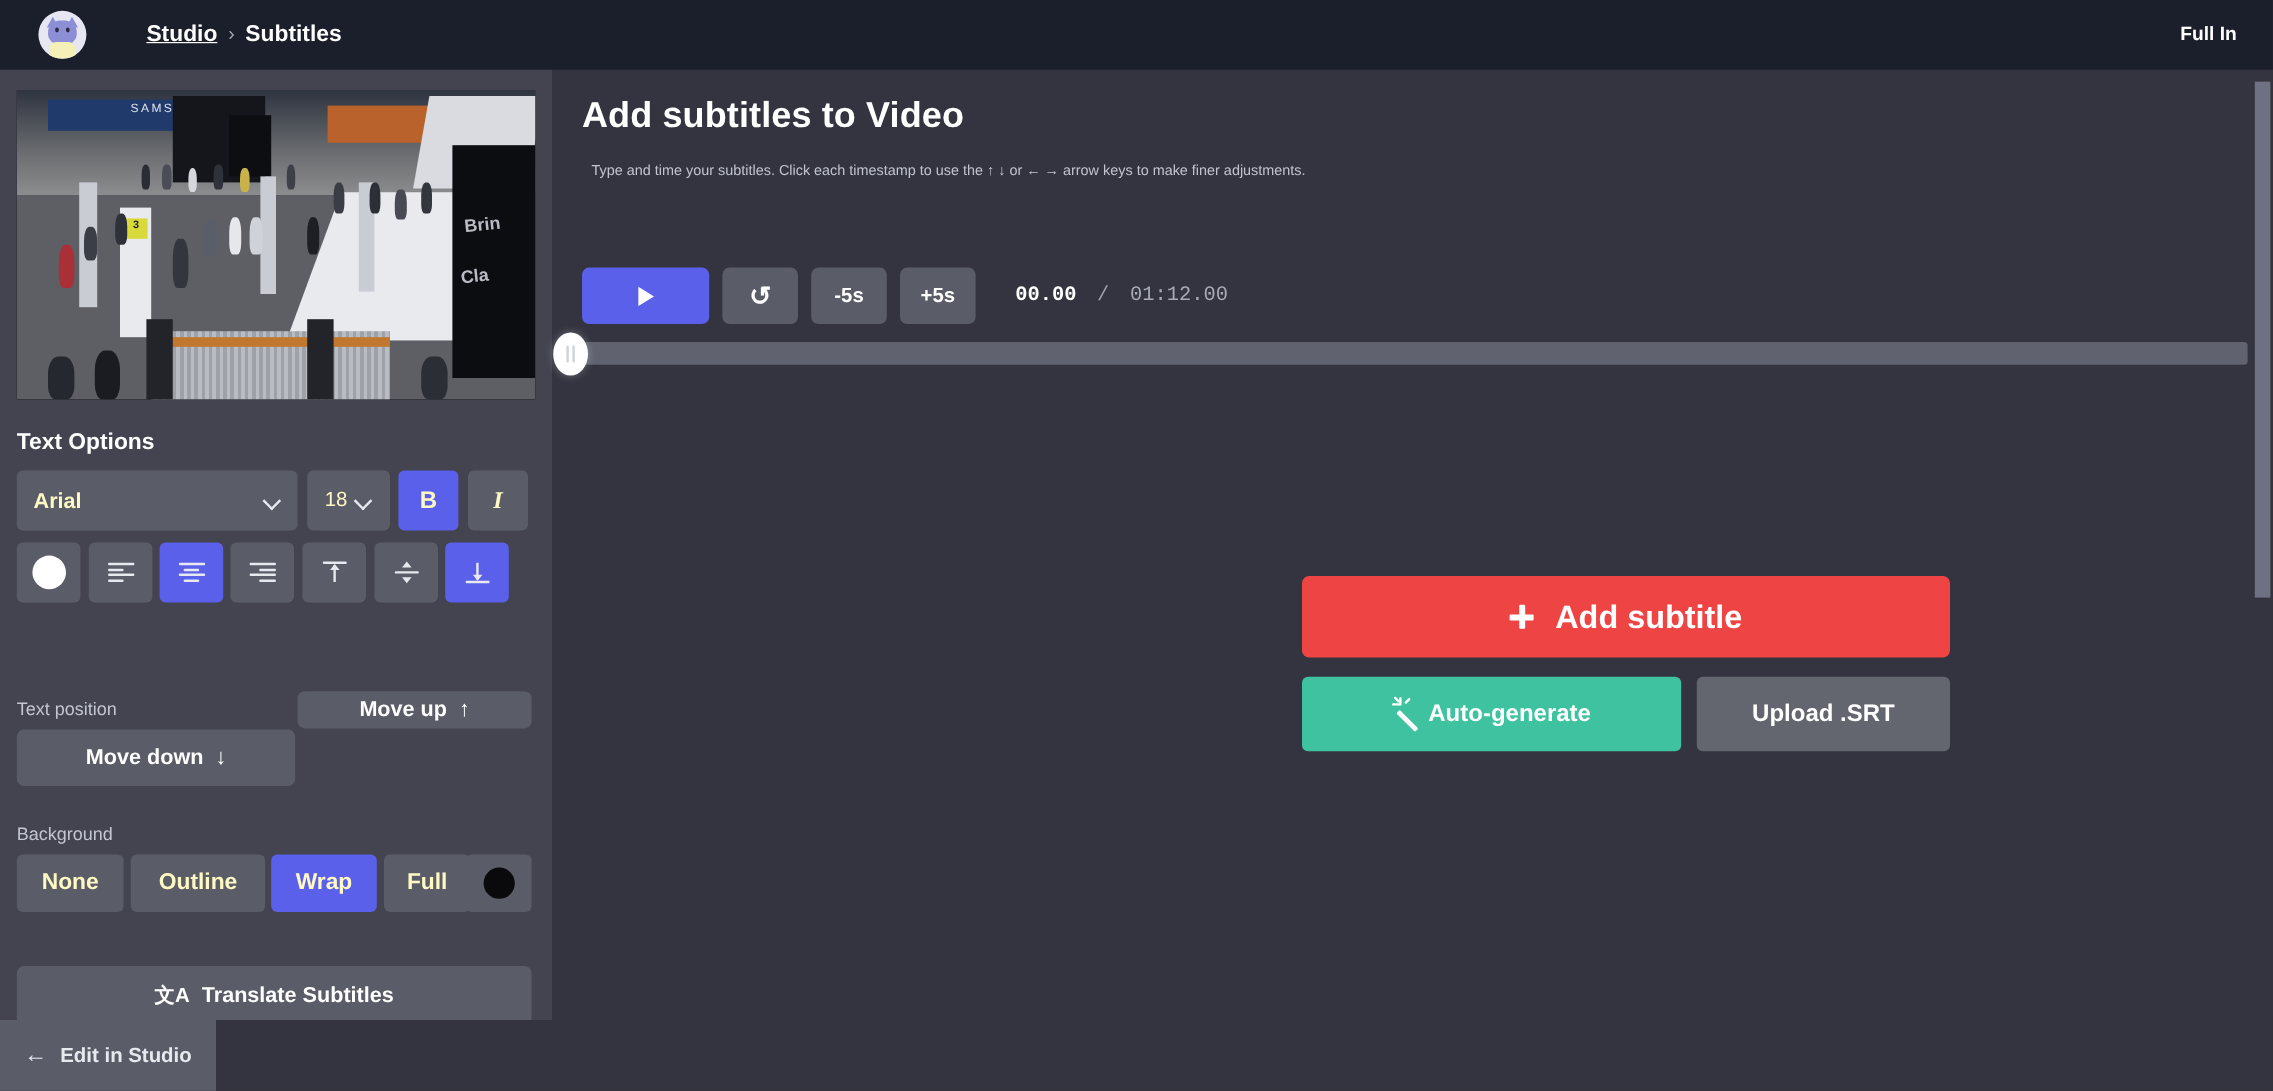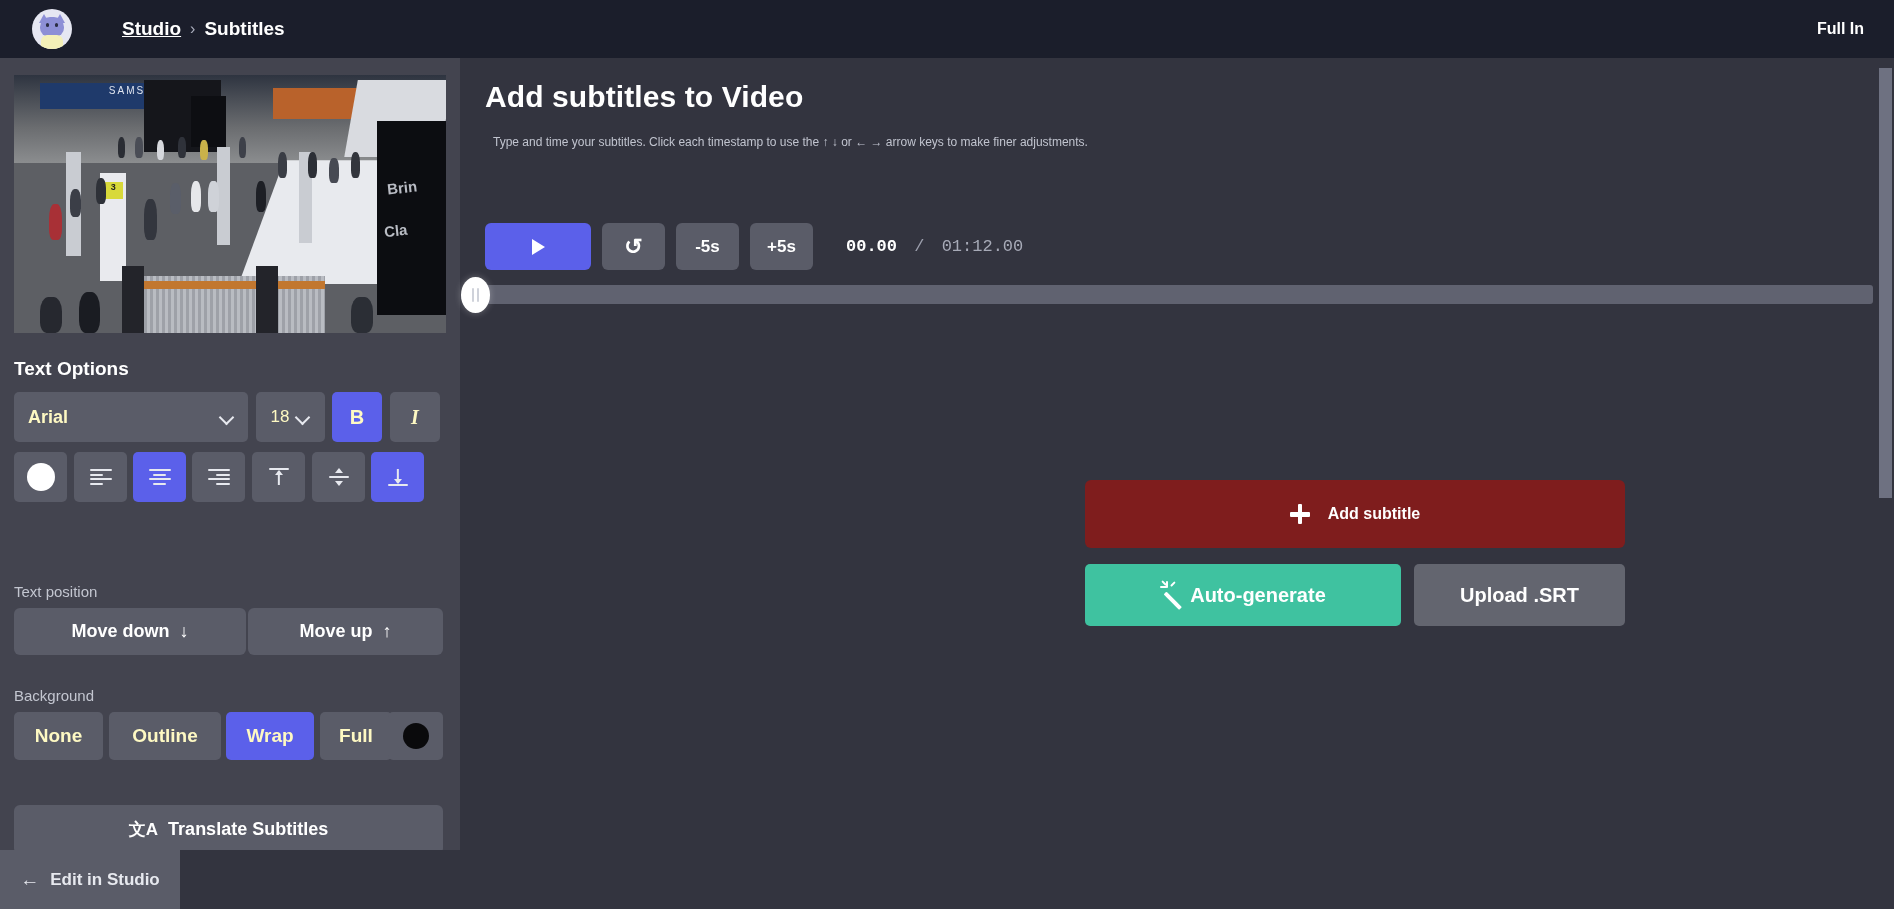--- a/index.html
+++ b/index.html
@@ -180,22 +180,22 @@
   .thumb {
     position:absolute; left: -6px; top: -4px; width: 29px; height: 36px;
     background: #FFFFFF; border-radius: 50%; cursor: pointer;
     box-shadow: 0 0 7px rgba(255,255,255,0.28);
     display:flex; align-items:center; justify-content:center; gap:3px;
   }
   .thumb i { display:block; width: 2px; height: 14px; background: #CFD2DA; border-radius:1px; }
 
   .cta-wrap { position: absolute; left: 895px; top: 422px; transform: translateX(-50%); width: 540px; }
   .add-sub {
-    width: 100%; height: 68px; background: #7f1d1d; border: none; border-radius: 6px;
-    color: #FFFFFF; font-size: 16px; font-weight: 700; cursor: pointer;
+    width: 100%; height: 68px; background: #ef4444; border: none; border-radius: 6px;
+    color: #FFFFFF; font-size: 27px; font-weight: 700; cursor: pointer;
     display:flex; align-items:center; justify-content:center; gap: 18px;
     font-family: "Liberation Sans", sans-serif;
   }
   .plus { position: relative; width: 20px; height: 20px; }
   .plus::before, .plus::after { content:""; position:absolute; background:#FFFFFF; border-radius:1px; }
   .plus::before { left: 8px; top: 0; width: 4.5px; height: 20px; }
   .plus::after  { left: 0; top: 8px; width: 20px; height: 4.5px; }
 
   .row2 { display:flex; gap: 13px; margin-top: 16px; }
   .auto-gen {
@@ -377,21 +377,21 @@
         <span class="arrow"></span>
         <span class="ah"></span>
       </span>
   </div>
 
   <div class="sb-label" style="top:525px;">Text position</div>
   <div class="wide-btn" style="left:14px; top:550px; width:232px; height:47px;">
     <span>Move down</span>
     <span>↓</span>
   </div>
-  <div class="wide-btn" style="left:248px; top:550px; width:195px; height:47px;">
+  <div class="wide-btn" style="left:248px; top:518px; width:195px; height:31px;">
     <span>Move up</span>
     <span>↑</span>
   </div>
 
   <div class="sb-label" style="top:629px;">Background</div>
   <div class="ctl" style="left:14px; top:654px; width:89px; height:48px; font-weight:700; font-size:19px;">None</div>
   <div class="ctl" style="left:109px; top:654px; width:112px; height:48px; font-weight:700; font-size:19px;">Outline</div>
   <div class="ctl active" style="left:226px; top:654px; width:88px; height:48px; font-weight:700; font-size:19px;">Wrap</div>
   <div class="ctl" style="left:320px; top:654px; width:72px; height:48px; font-weight:700; font-size:19px;">Full</div>
   <div class="ctl" style="left:388px; top:654px; width:55px; height:48px;">

